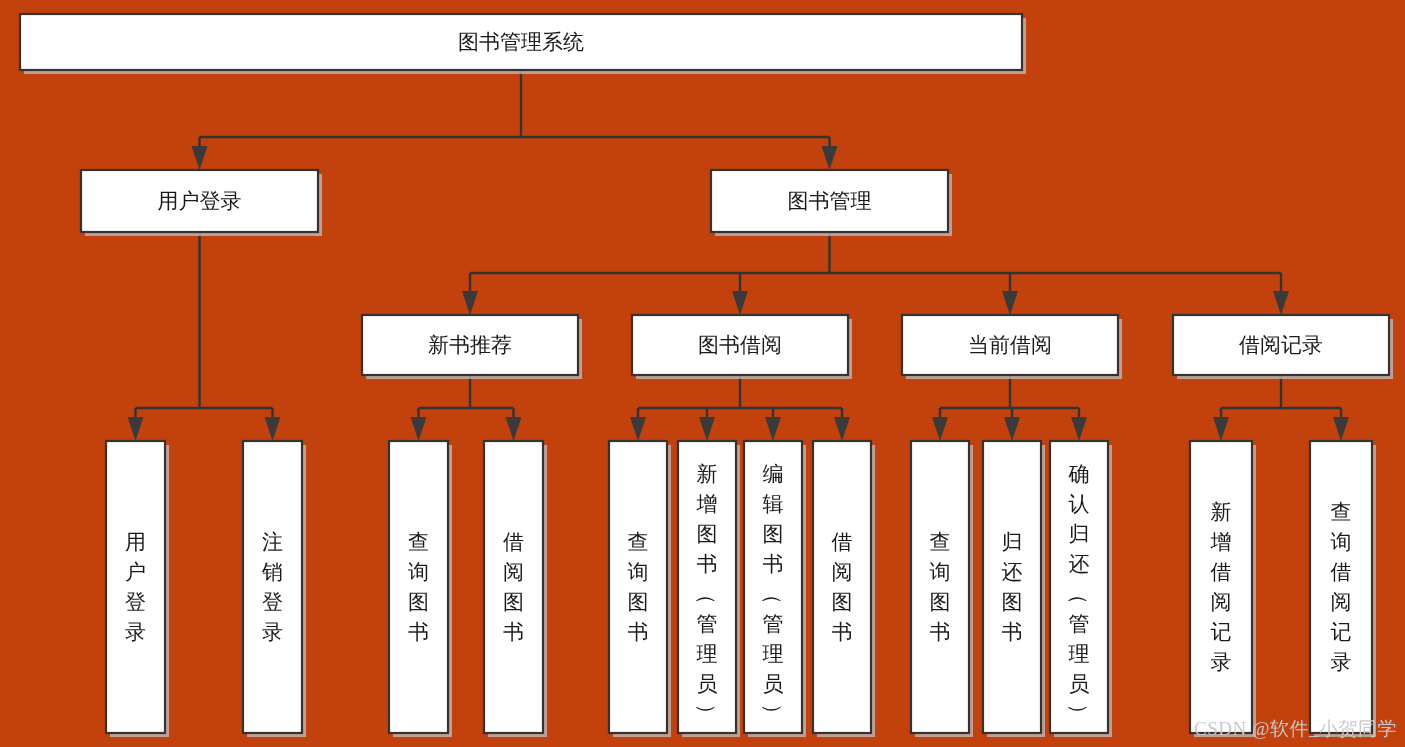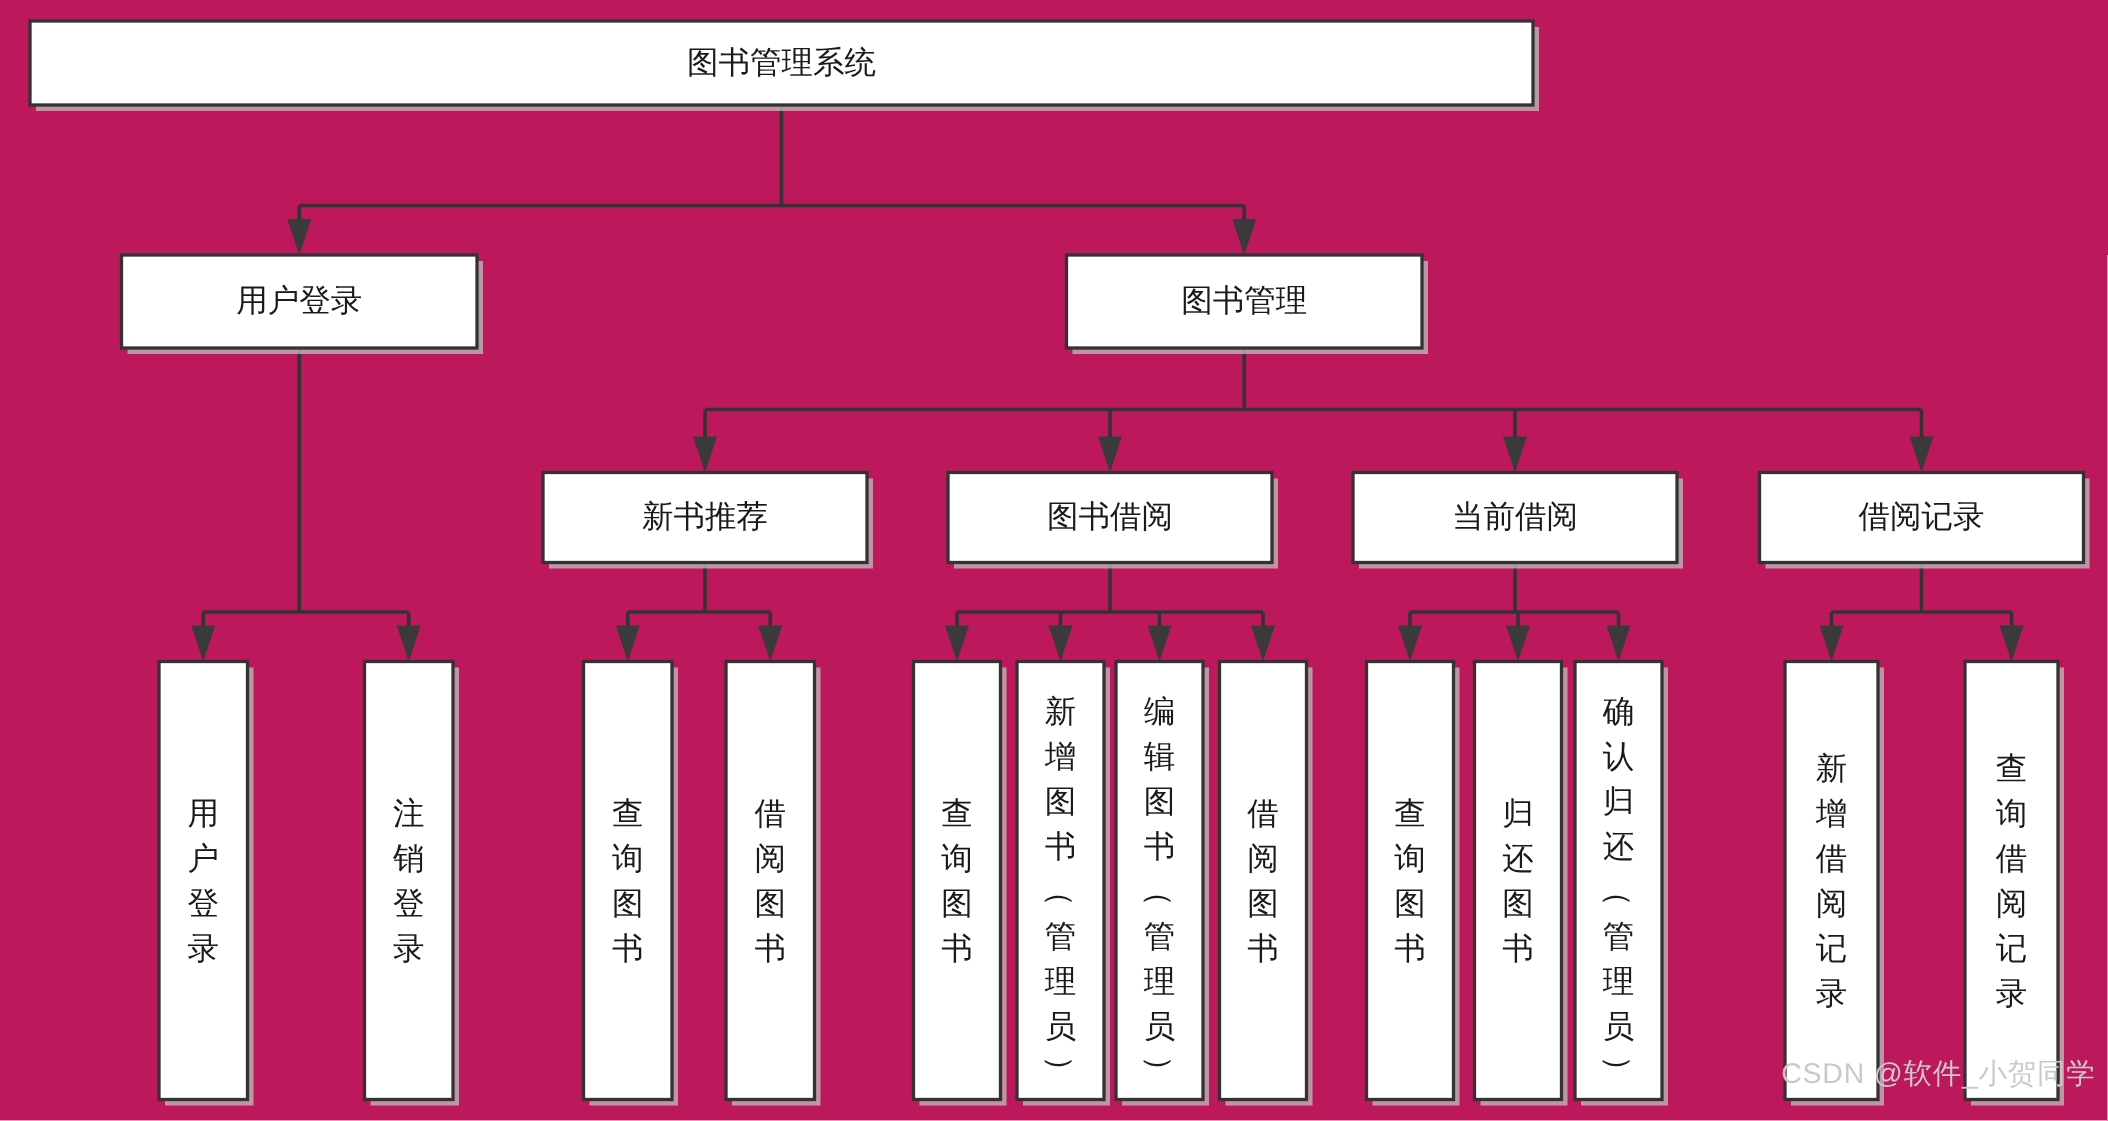--- a/index.html
+++ b/index.html
@@ -7,21 +7,21 @@
     padding: 0;
     background: #ffffff;
   }
   body {
     font-family: "Liberation Sans", "DejaVu Sans", sans-serif;
   }
   #stage {
     position: relative;
     width: 1405px;
     height: 747px;
-    background: #be185d;
+    background: #c2410c;
     overflow: hidden;
   }
   #diagram {
     position: absolute;
     left: 0;
     top: 0;
     width: 1405px;
     height: 747px;
   }
   .node-box {
@@ -52,22 +52,22 @@
   }
   .leaf-label {
     font-family: "Liberation Sans", "DejaVu Sans", sans-serif;
     font-size: 21px;
     fill: #1a1a1a;
     text-anchor: middle;
   }
   .watermark {
     position: absolute;
     right: 8px;
-    bottom: 18px;
-    font-family: Liberation Sans, sans-serif;
+    bottom: 5px;
+    font-family: Liberation Serif, serif;
     font-size: 19px;
     color: #c9c9c9;
     letter-spacing: 0.5px;
     white-space: nowrap;
     user-select: none;
     margin-left: 39px;
   }
 </style>
 </head>
 <body>

